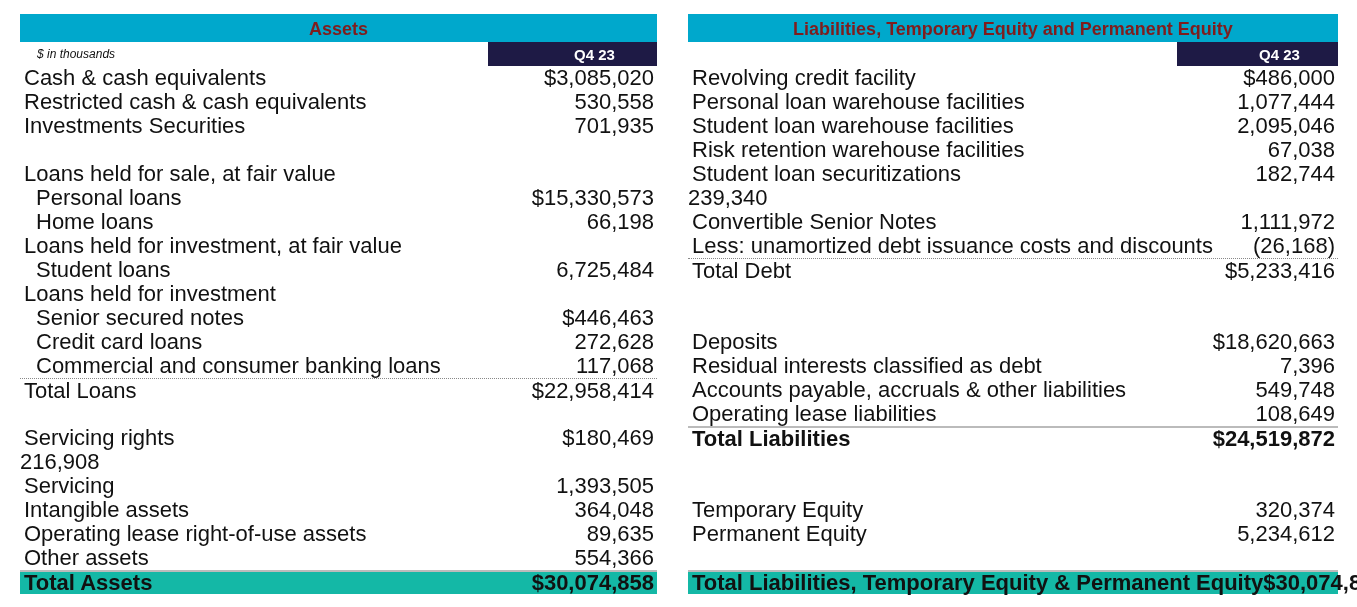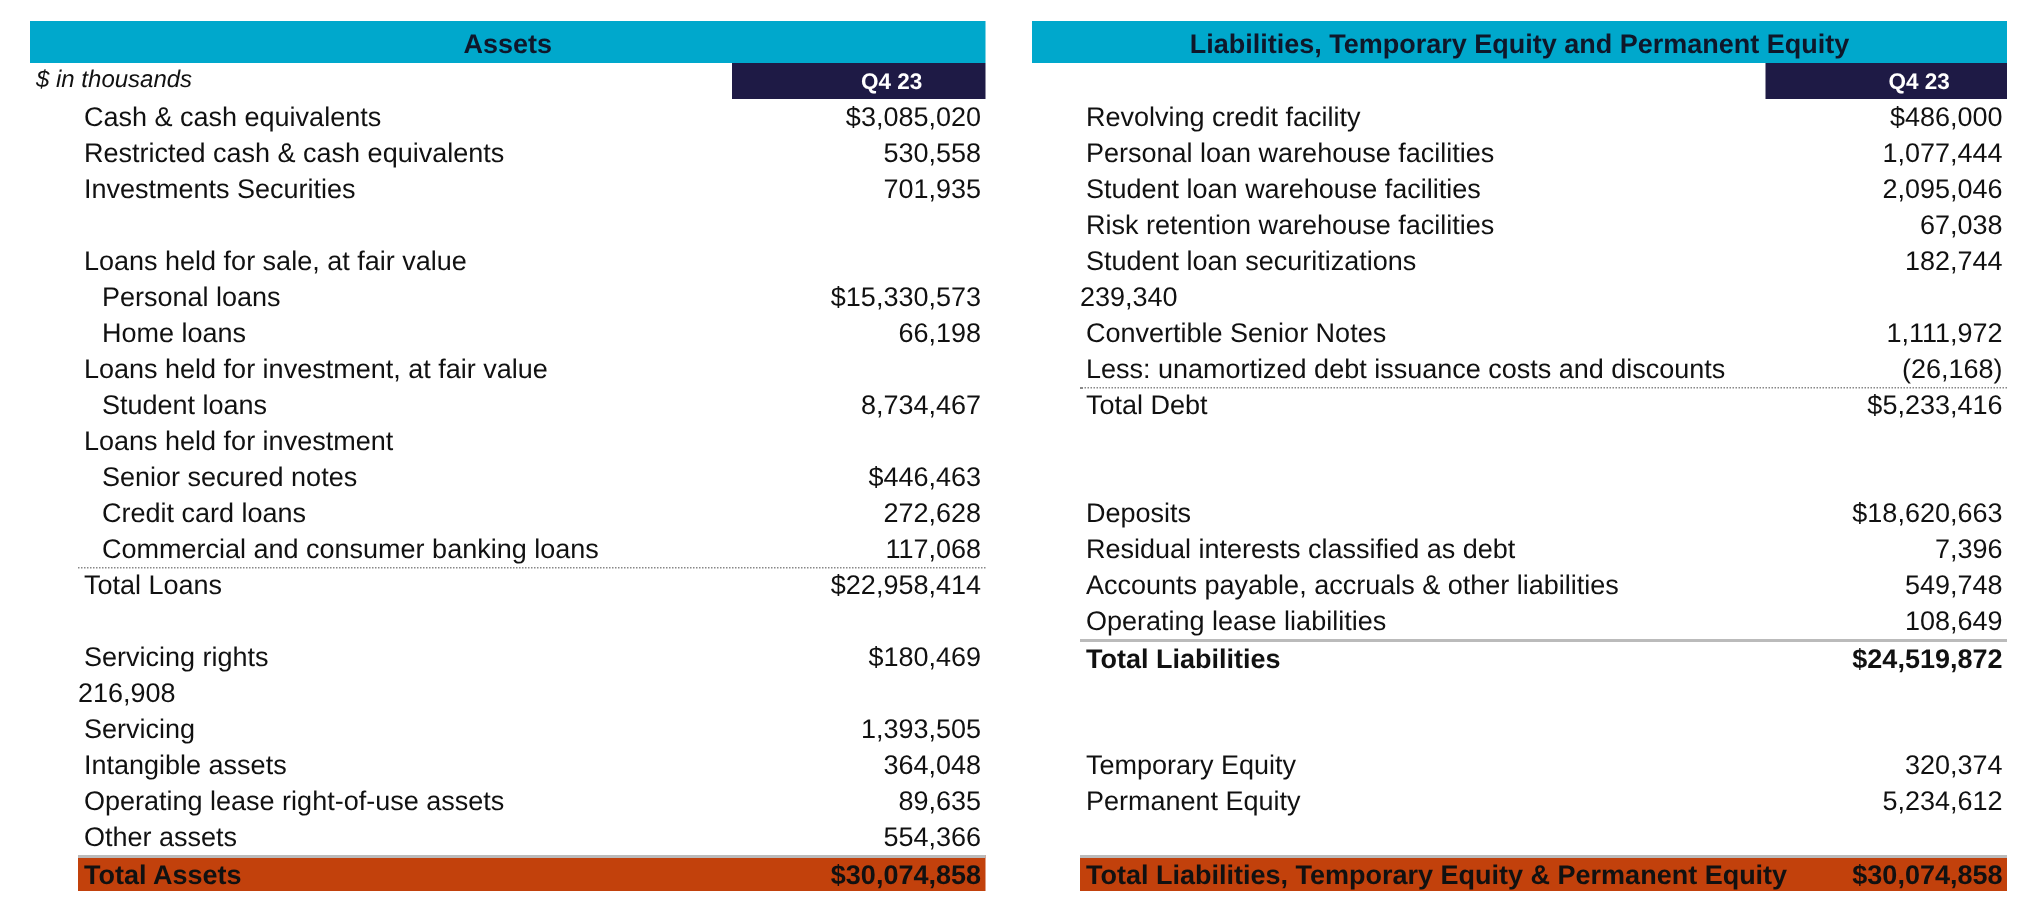--- a/index.html
+++ b/index.html
@@ -1,32 +1,32 @@
 <!DOCTYPE html>
 <html><head>
 <meta charset="utf-8">
 <style>
   html, body { margin:0; padding:0; background:#ffffff; }
   body { width:1357px; height:607px; position:relative; font-family:"Liberation Sans", sans-serif; color:#111; overflow:hidden; }
   .panel { position:absolute; top:14px; }
   .panel.left { left:20px; width:637px; }
   .panel.right { left:688px; width:650px; }
-  .hdr { height:28px; background:#00a8cc; color:#0f172a; font-weight:bold; font-size:18px; text-align:center; line-height:30px; }
+  .hdr { height:28px; background:#00a8cc; color:#7f1d1d; font-weight:bold; font-size:18px; text-align:center; line-height:30px; }
   .subhdr { height:24px; position:relative; }
-  .subhdr .unit { position:absolute; left:4px; top:0; line-height:24px; font-size:16px; font-style:italic; }
+  .subhdr .unit { position:absolute; left:17px; top:0; line-height:24px; font-size:12px; font-style:italic; }
   .subhdr .period { position:absolute; right:0; top:0; width:125px; height:24px; background:#1e1a45; color:#fff; font-weight:bold; font-size:15px; text-align:center; line-height:25px;padding-left:44px; }
   .panel.right .subhdr .period { width:117px; }
-  .row { height:24px; display:flex; justify-content:space-between; align-items:center; font-size:18px; box-sizing:border-box;margin-left:32px; }
+  .row { height:24px; display:flex; justify-content:space-between; align-items:center; font-size:22px; box-sizing:border-box; }
   .row .lbl { padding-left:4px; white-space:nowrap; }
   .row .val { padding-right:3px; white-space:nowrap; }
   .row.indent .lbl { padding-left:16px; }
   .row.dotted-top { border-top:1px dotted #888; }
   .row.solid-top { border-top:2px solid #bbb; }
   .row.bold { font-weight:bold; }
-  .row.shaded { background:#c2410c; }
+  .row.shaded { background:#14b8a6; }
 </style>
 </head>
 <body>
 
 <div class="panel left">
   <div class="hdr">Assets</div>
   <div class="subhdr">
     <span class="unit">$ in thousands</span>
     <span class="period">Q4 23</span>
   </div>
@@ -57,21 +57,21 @@
   <div class="row indent">
       <span class="lbl">Home loans</span>
       <span class="val">66,198</span>
     </div>
   <div class="row">
       <span class="lbl">Loans held for investment, at fair value</span>
       <span class="val"></span>
     </div>
   <div class="row indent">
       <span class="lbl">Student loans</span>
-      <span class="val">8,734,467</span>
+      <span class="val">6,725,484</span>
     </div>
   <div class="row">
       <span class="lbl">Loans held for investment</span>
       <span class="val"></span>
     </div>
   <div class="row indent">
       <span class="lbl">Senior secured notes</span>
       <span class="val">$446,463</span>
     </div>
   <div class="row indent">

